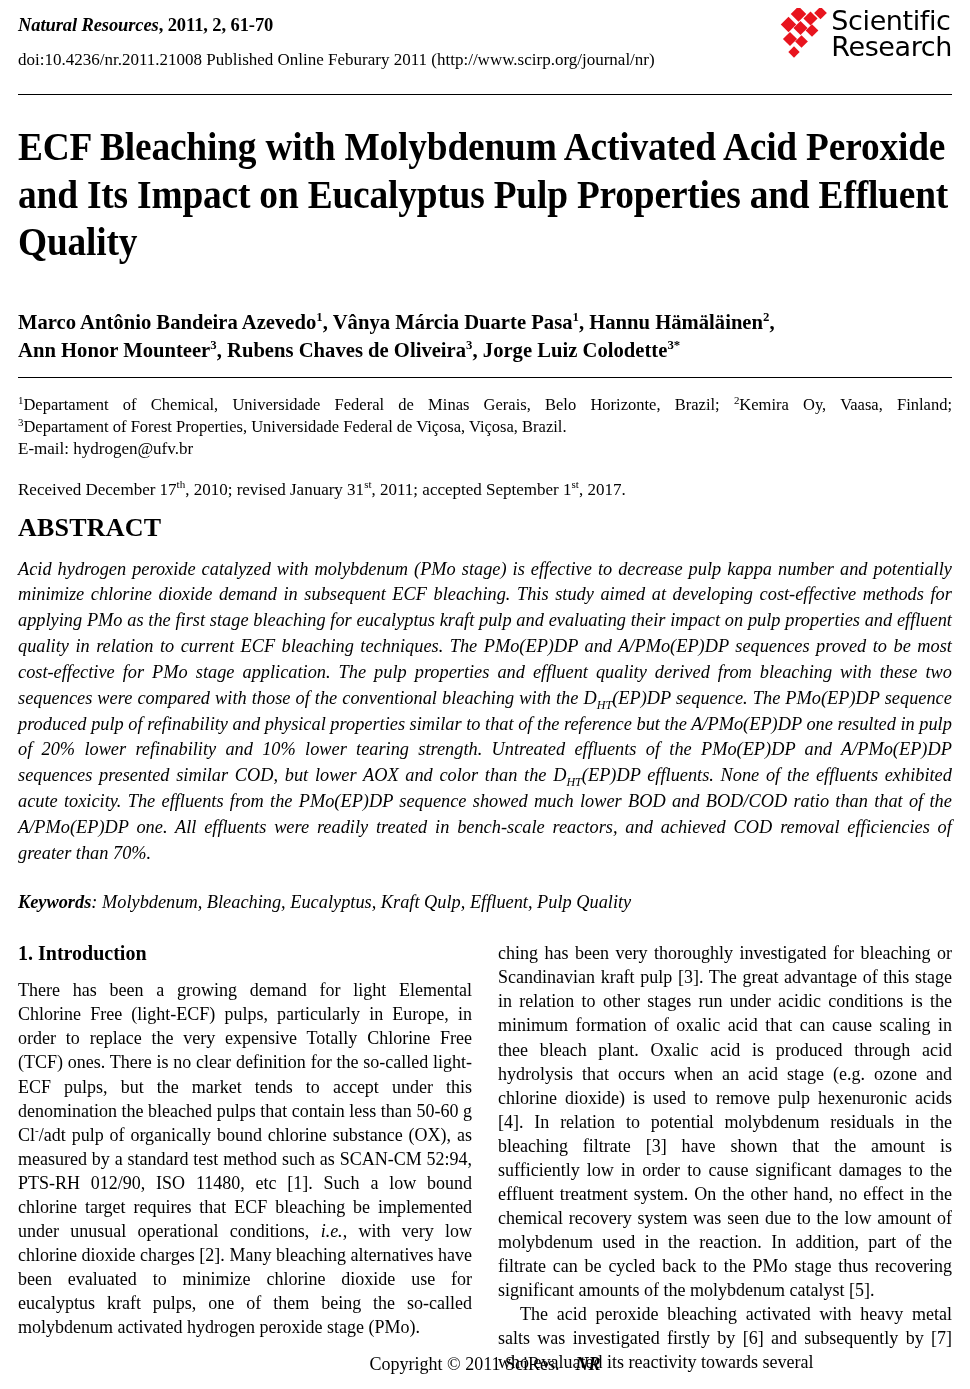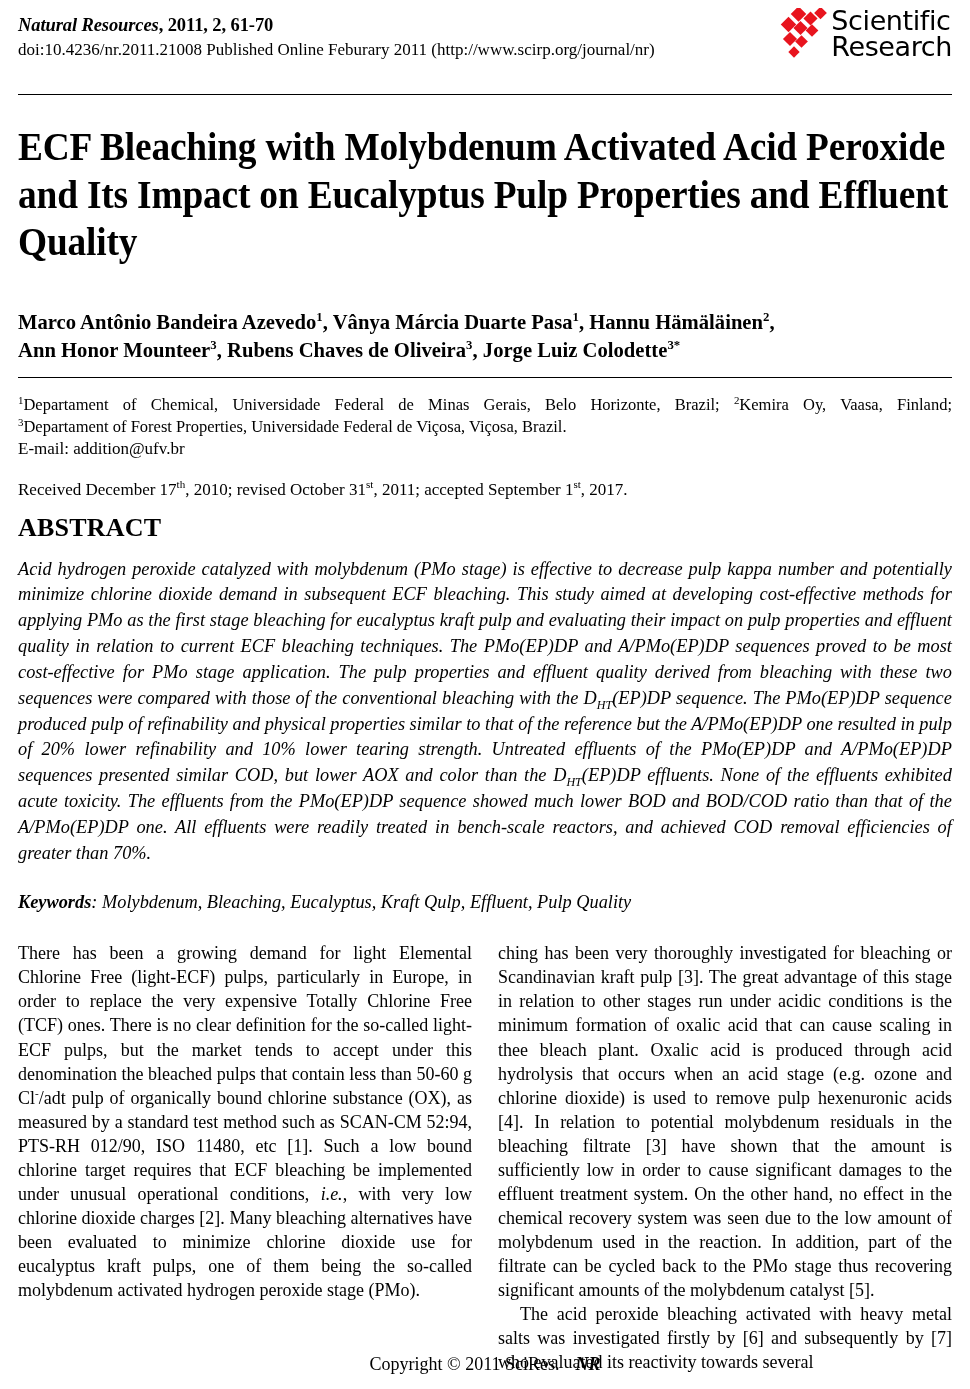--- a/index.html
+++ b/index.html
@@ -34,21 +34,21 @@
     letter-spacing: -0.1px;
     line-height: 1.25;
     white-space: nowrap;
   }
   .journal-name {
     font-style: italic;
   }
   .doi-line {
     font-size: 17px;
     line-height: 1.3;
-    margin-top: 2px;
+    margin-top: 12px;
     white-space: nowrap;
   }
   .logo {
     position: absolute;
     right: 0;
     top: -6px;
     display: flex;
     align-items: center;
     gap: 0;
   }
@@ -236,32 +236,33 @@
       <span>Rubens Chaves de Oliveira</span><sup>3</sup>,
       <span>Jorge Luiz Colodette</span><sup>3*</sup>
     </div>
   </div>
 
   <hr class="rule-auth">
 
   <div class="affil">
     <div class="just"><sup>1</sup><span>Departament of Chemical, Universidade Federal de Minas Gerais, Belo Horizonte, Brazil;</span> <sup>2</sup><span>Kemira Oy, Vaasa, Finland;</span></div>
     <div><sup>3</sup><span>Departament of Forest Properties, Universidade Federal de Viçosa, Viçosa, Brazil.</span></div>
-    <div class="email">E-mail: addition@ufv.br</div>
-  </div>
-
-  <div class="dates"><span>Received December 17</span><sup>th</sup><span>, 2010; revised October 31</span><sup>st</sup><span>, 2011; accepted September 1</span><sup>st</sup><span>, 2017.</span></div>
+    <div class="email">E-mail: hydrogen@ufv.br</div>
+  </div>
+
+  <div class="dates"><span>Received December 17</span><sup>th</sup><span>, 2010; revised January 31</span><sup>st</sup><span>, 2011; accepted September 1</span><sup>st</sup><span>, 2017.</span></div>
 
   <div class="abs-head">ABSTRACT</div>
   <div class="abstract"><span>Acid hydrogen peroxide catalyzed with molybdenum (PMo stage) is effective to decrease pulp kappa number and potentially minimize chlorine dioxide demand in subsequent ECF bleaching. This study aimed at developing cost-effective methods for applying PMo as the first stage bleaching for eucalyptus kraft pulp and evaluating their impact on pulp properties and effluent quality in relation to current ECF bleaching techniques. The PMo(EP)DP and A/PMo(EP)DP sequences proved to be most cost-effective for PMo stage application. The pulp properties and effluent quality derived from bleaching with these two sequences were compared with those of the conventional bleaching with the D</span><sub>HT</sub><span>(EP)DP sequence. The PMo(EP)DP sequence produced pulp of refinability and physical properties similar to that of the reference but the A/PMo(EP)DP one resulted in pulp of 20% lower refinability and 10% lower tearing strength. Untreated effluents of the PMo(EP)DP and A/PMo(EP)DP sequences presented similar COD, but lower AOX and color than the D</span><sub>HT</sub><span>(EP)DP effluents. None of the effluents exhibited acute toxicity. The effluents from the PMo(EP)DP sequence showed much lower BOD and BOD/COD ratio than that of the A/PMo(EP)DP one. All effluents were readily treated in bench-scale reactors, and achieved COD removal efficiencies of greater than 70%.</span></div>
 
   <div class="keywords"><b>Keywords</b><span>: </span><span>Molybdenum, Bleaching, Eucalyptus, Kraft Qulp, Effluent, Pulp Quality</span></div>
 
   <div class="body-cols">
     <div class="col">
+      <h2 class="sec-head">1. Introduction</h2>
       <p><span>There has been a growing demand for light Elemental Chlorine Free (light-ECF) pulps, particularly in Europe, in order to replace the very expensive Totally Chlorine Free (TCF) ones. There is no clear definition for the so-called light-ECF pulps, but the market tends to accept under this denomination the bleached pulps that contain less than 50-60 g Cl</span><sup>-</sup><span>/adt pulp of organically bound chlorine substance (OX), as measured by a standard test method such as SCAN-CM 52:94, PTS-RH 012/90, ISO 11480, etc [1]. Such a low bound chlorine target requires that ECF bleaching be implemented under unusual operational conditions, </span><i>i.e.</i><span>, with very low chlorine dioxide charges [2]. Many bleaching alternatives have been evaluated to minimize chlorine dioxide use for eucalyptus kraft pulps, one of them being the so-called molybdenum activated hydrogen peroxide stage (PMo).</span></p>
 
     </div>
     <div class="col">
       <p>ching has been very thoroughly investigated for bleaching or Scandinavian kraft pulp [3]. The great advantage of this stage in relation to other stages run under acidic conditions is the minimum formation of oxalic acid that can cause scaling in thee bleach plant. Oxalic acid is produced through acid hydrolysis that occurs when an acid stage (e.g. ozone and chlorine dioxide) is used to remove pulp hexenuronic acids [4]. In relation to potential molybdenum residuals in the bleaching filtrate [3] have shown that the amount is sufficiently low in order to cause significant damages to the effluent treatment system. On the other hand, no effect in the chemical recovery system was seen due to the low amount of molybdenum used in the reaction. In addition, part of the filtrate can be cycled back to the PMo stage thus recovering significant amounts of the molybdenum catalyst [5].</p>
       <p class="indent">The acid peroxide bleaching activated with heavy metal salts was investigated firstly by [6] and subsequently by [7] who evaluated its reactivity towards several</p>
     </div>
   </div>
 
   <div class="footer">

